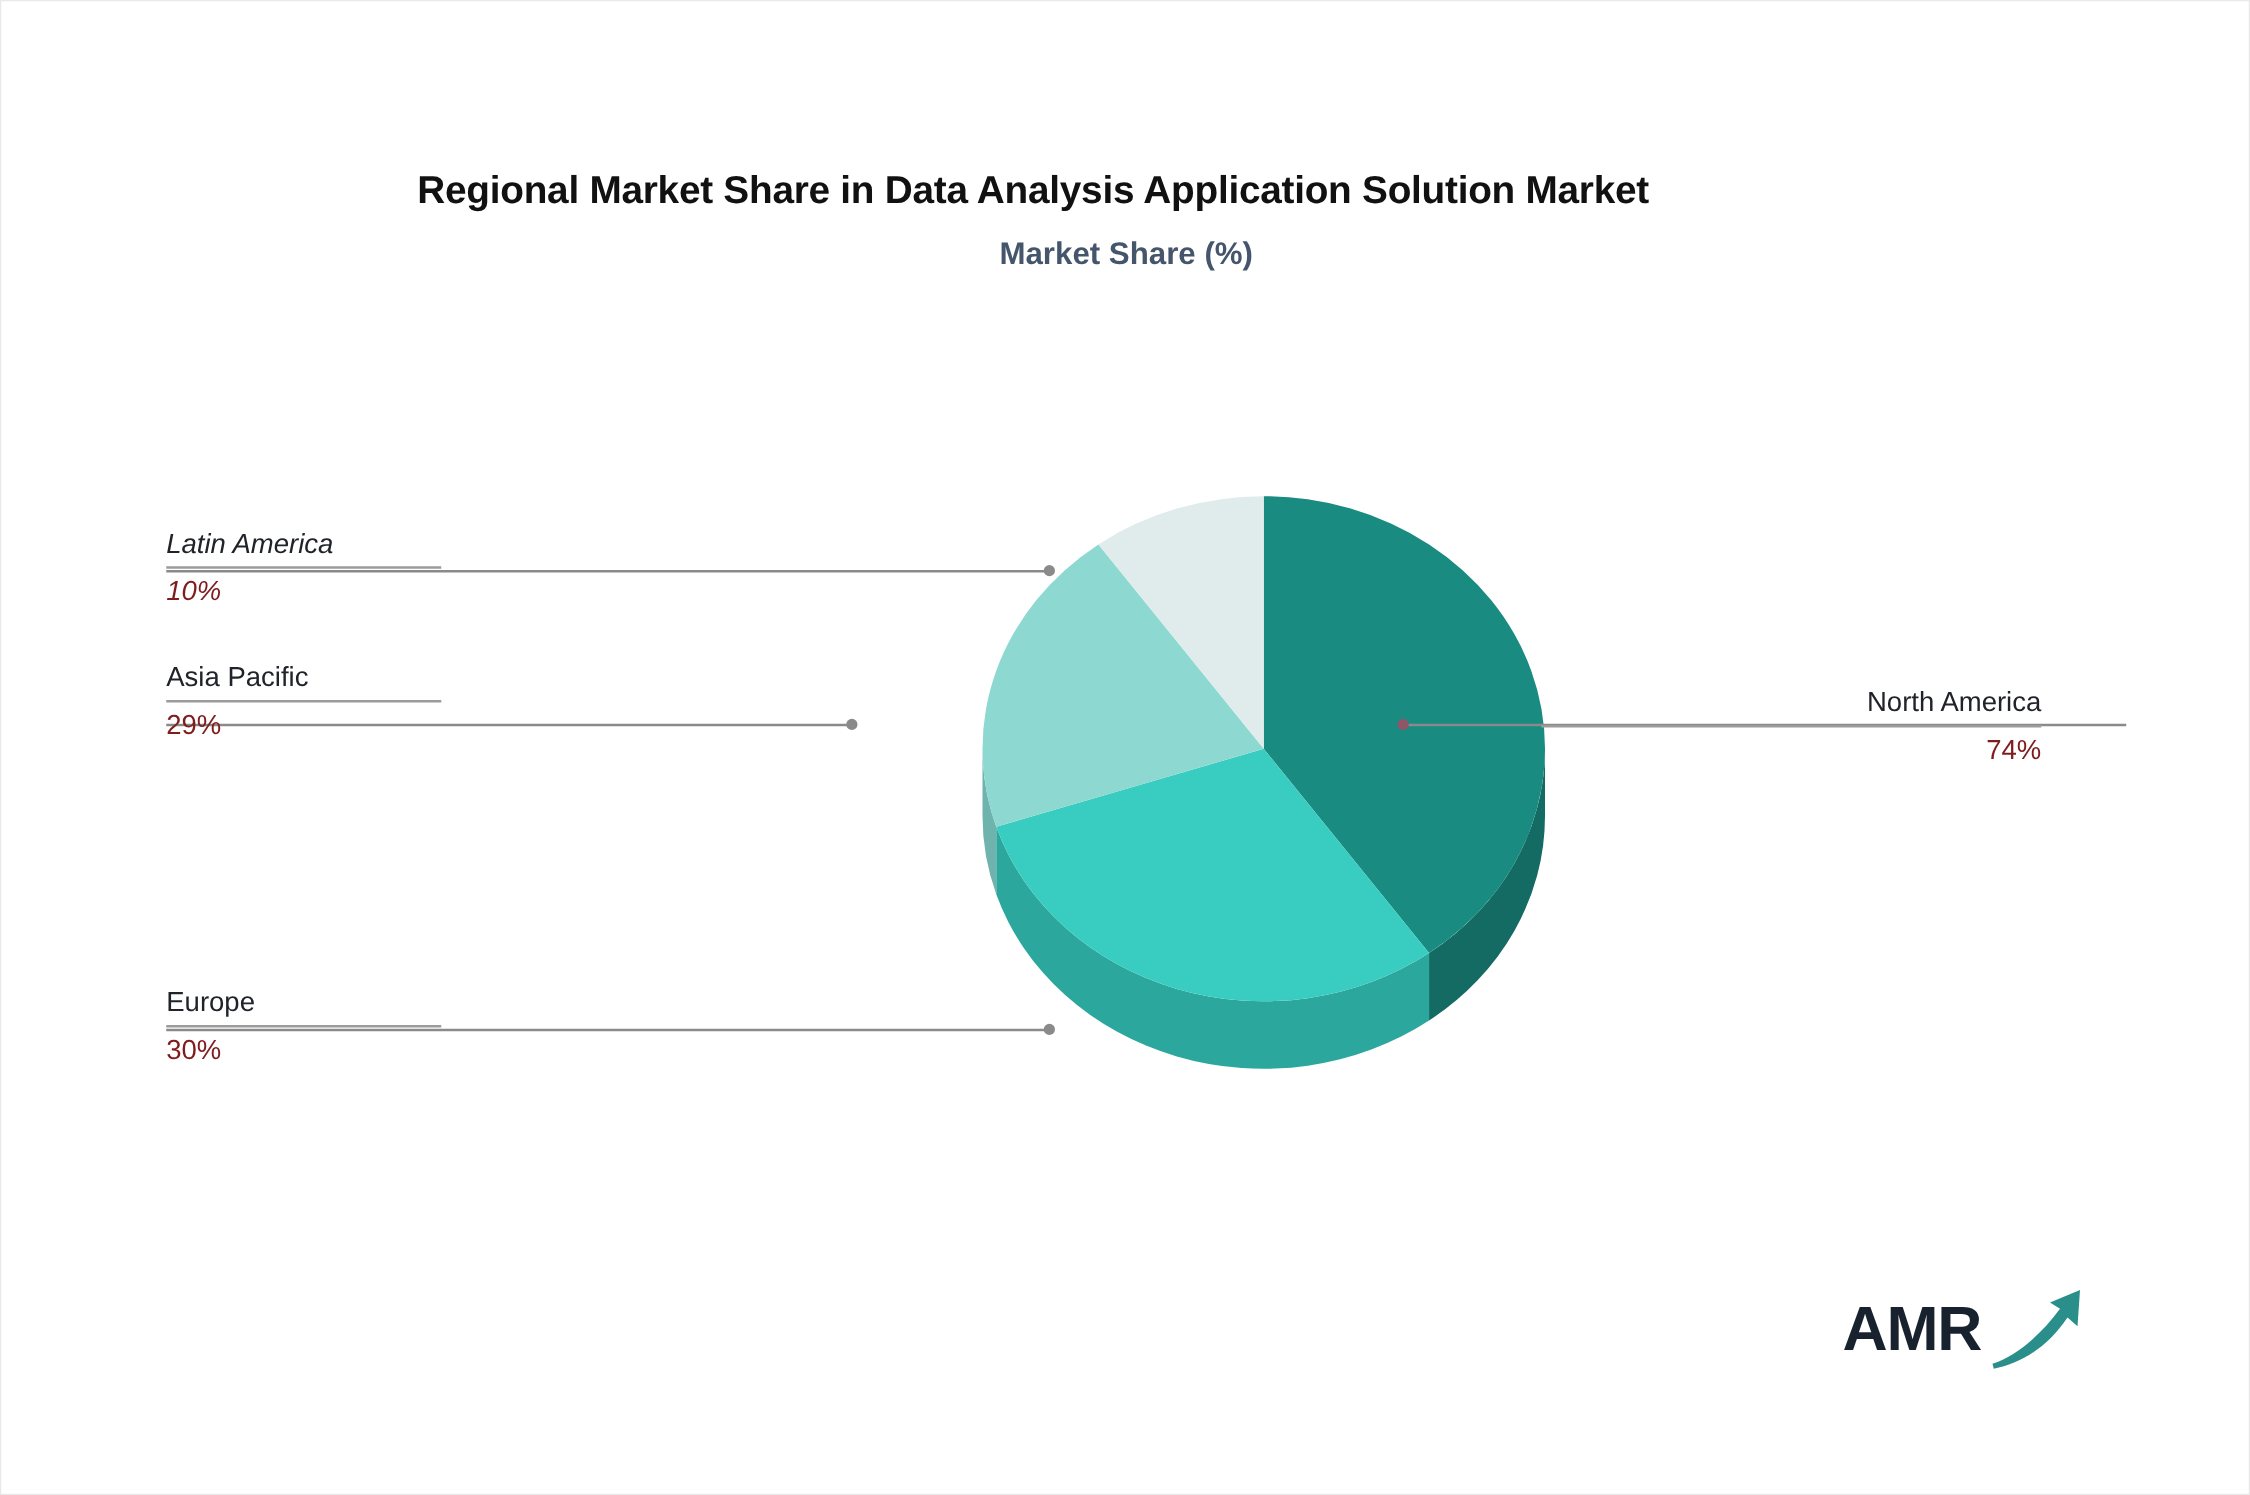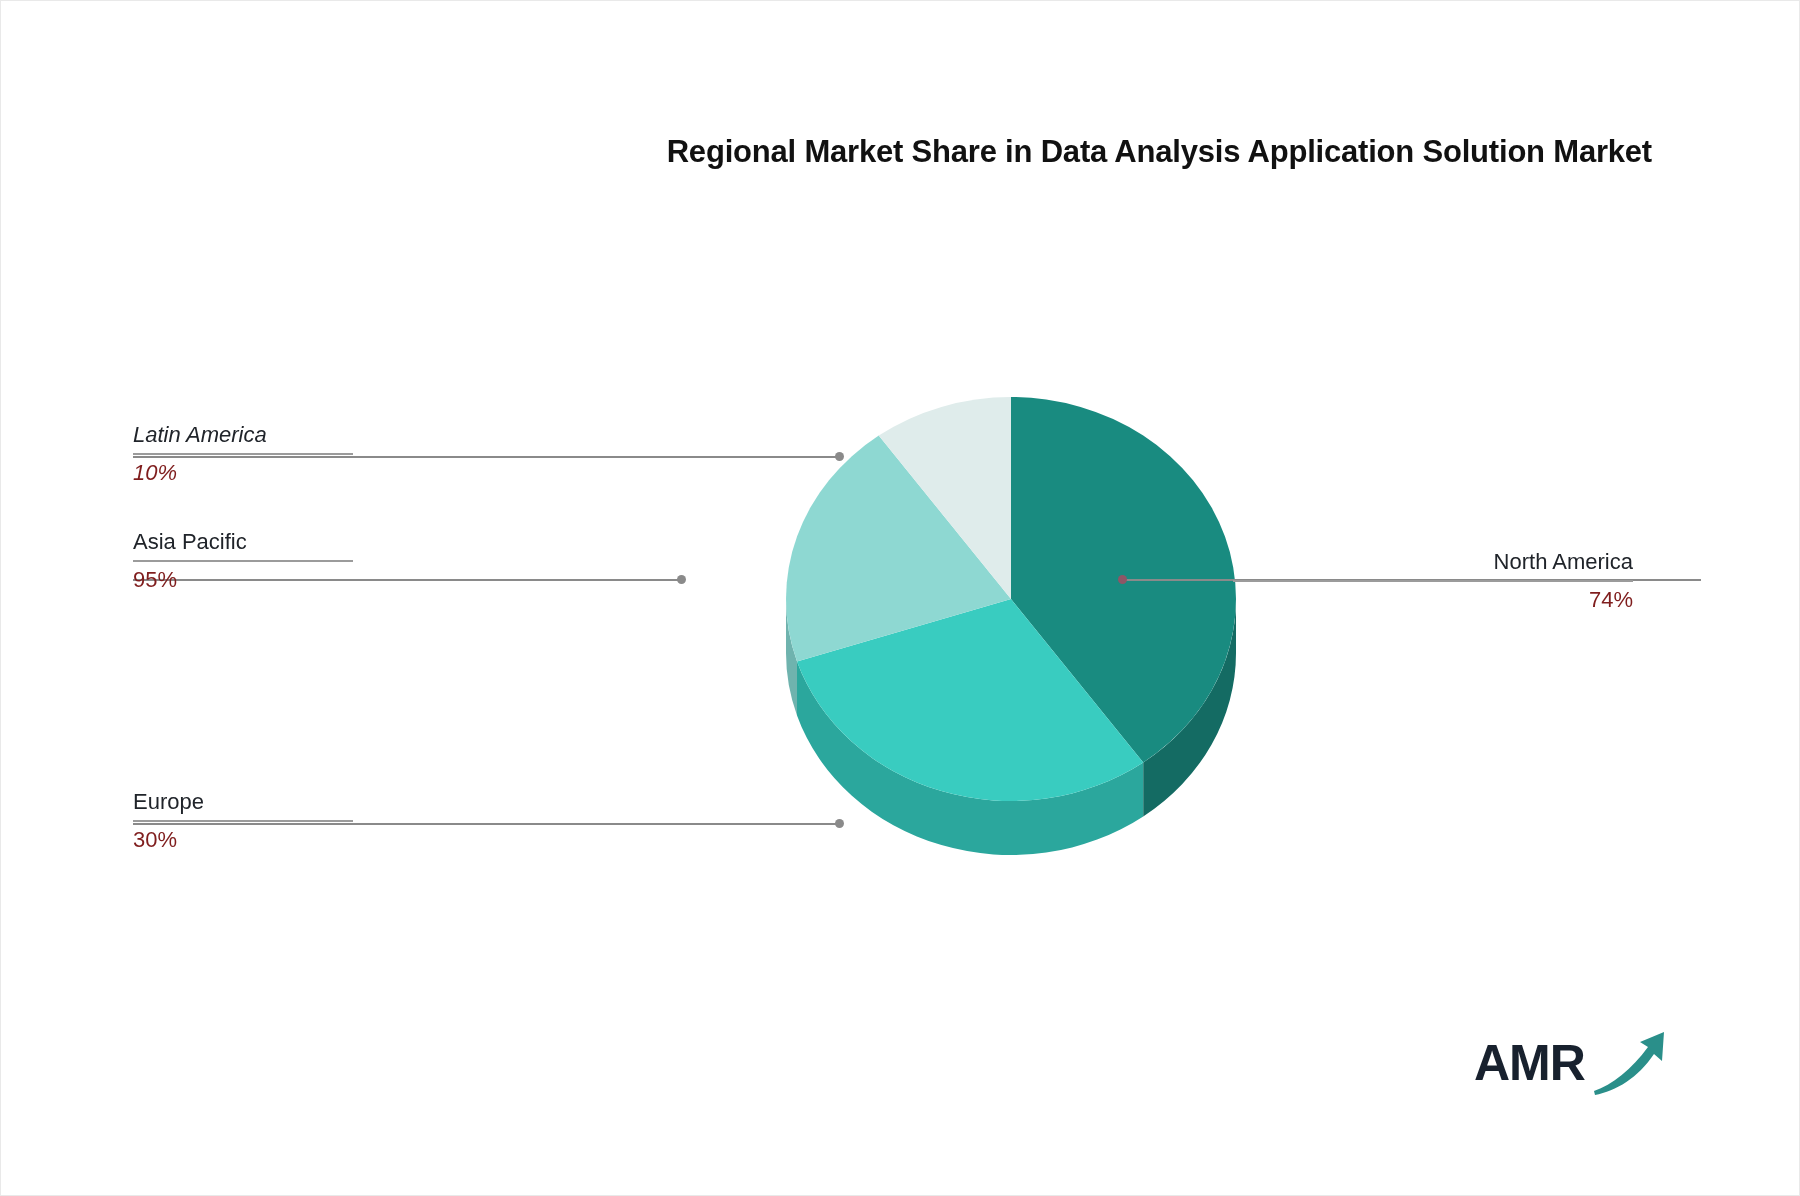--- a/index.html
+++ b/index.html
@@ -12,21 +12,21 @@
   #canvas {
     position:absolute; inset:0;
     width:1800px; height:1196px;
     background:#ffffff;
     border:1px solid #e9e9e9;
   }
 
   
   #title {
     position:absolute; top:133px; left:0; width:1651px;
-    text-align:right;
+    text-align:center;
     font-size:31px; font-weight:bold; color:#111111;
     letter-spacing:-0.2px;
   }
   #subtitle {
     position:absolute; top:188px; left:0; width:1800px;
     text-align:center;
     font-size:25px; font-weight:bold; color:#45566c;
   }
 
   
@@ -78,20 +78,21 @@
     letter-spacing:-1px; line-height:64px;
   }
   #amr-arrow { position:absolute; left:118px; top:-6px; }
 </style>
 </head>
 <body>
 
 <div id="canvas">
 
   <div id="title">Regional Market Share in Data Analysis Application Solution Market</div>
+  <div id="subtitle">Market Share (%)</div>
 
   <div id="plot">
 
     <svg id="pie-svg" width="680" height="560" viewBox="0 0 680 560">
       <defs>
         <clipPath id="clip-bottom">
           <rect x="0" y="248" width="680" height="312"></rect>
         </clipPath>
       </defs>
 
@@ -132,21 +133,21 @@
 
     <div class="callout" id="callout-latin-america">
       <div class="cl-name">Latin America</div>
       <div class="cl-rule"></div>
       <div class="cl-value">10%</div>
     </div>
 
     <div class="callout" id="callout-asia-pacific">
       <div class="cl-name">Asia Pacific</div>
       <div class="cl-rule"></div>
-      <div class="cl-value">95%</div>
+      <div class="cl-value">29%</div>
     </div>
 
     <div class="callout" id="callout-europe">
       <div class="cl-name">Europe</div>
       <div class="cl-rule"></div>
       <div class="cl-value">30%</div>
     </div>
 
     <div class="callout right" id="callout-north-america">
       <div class="cl-name">North America</div>

